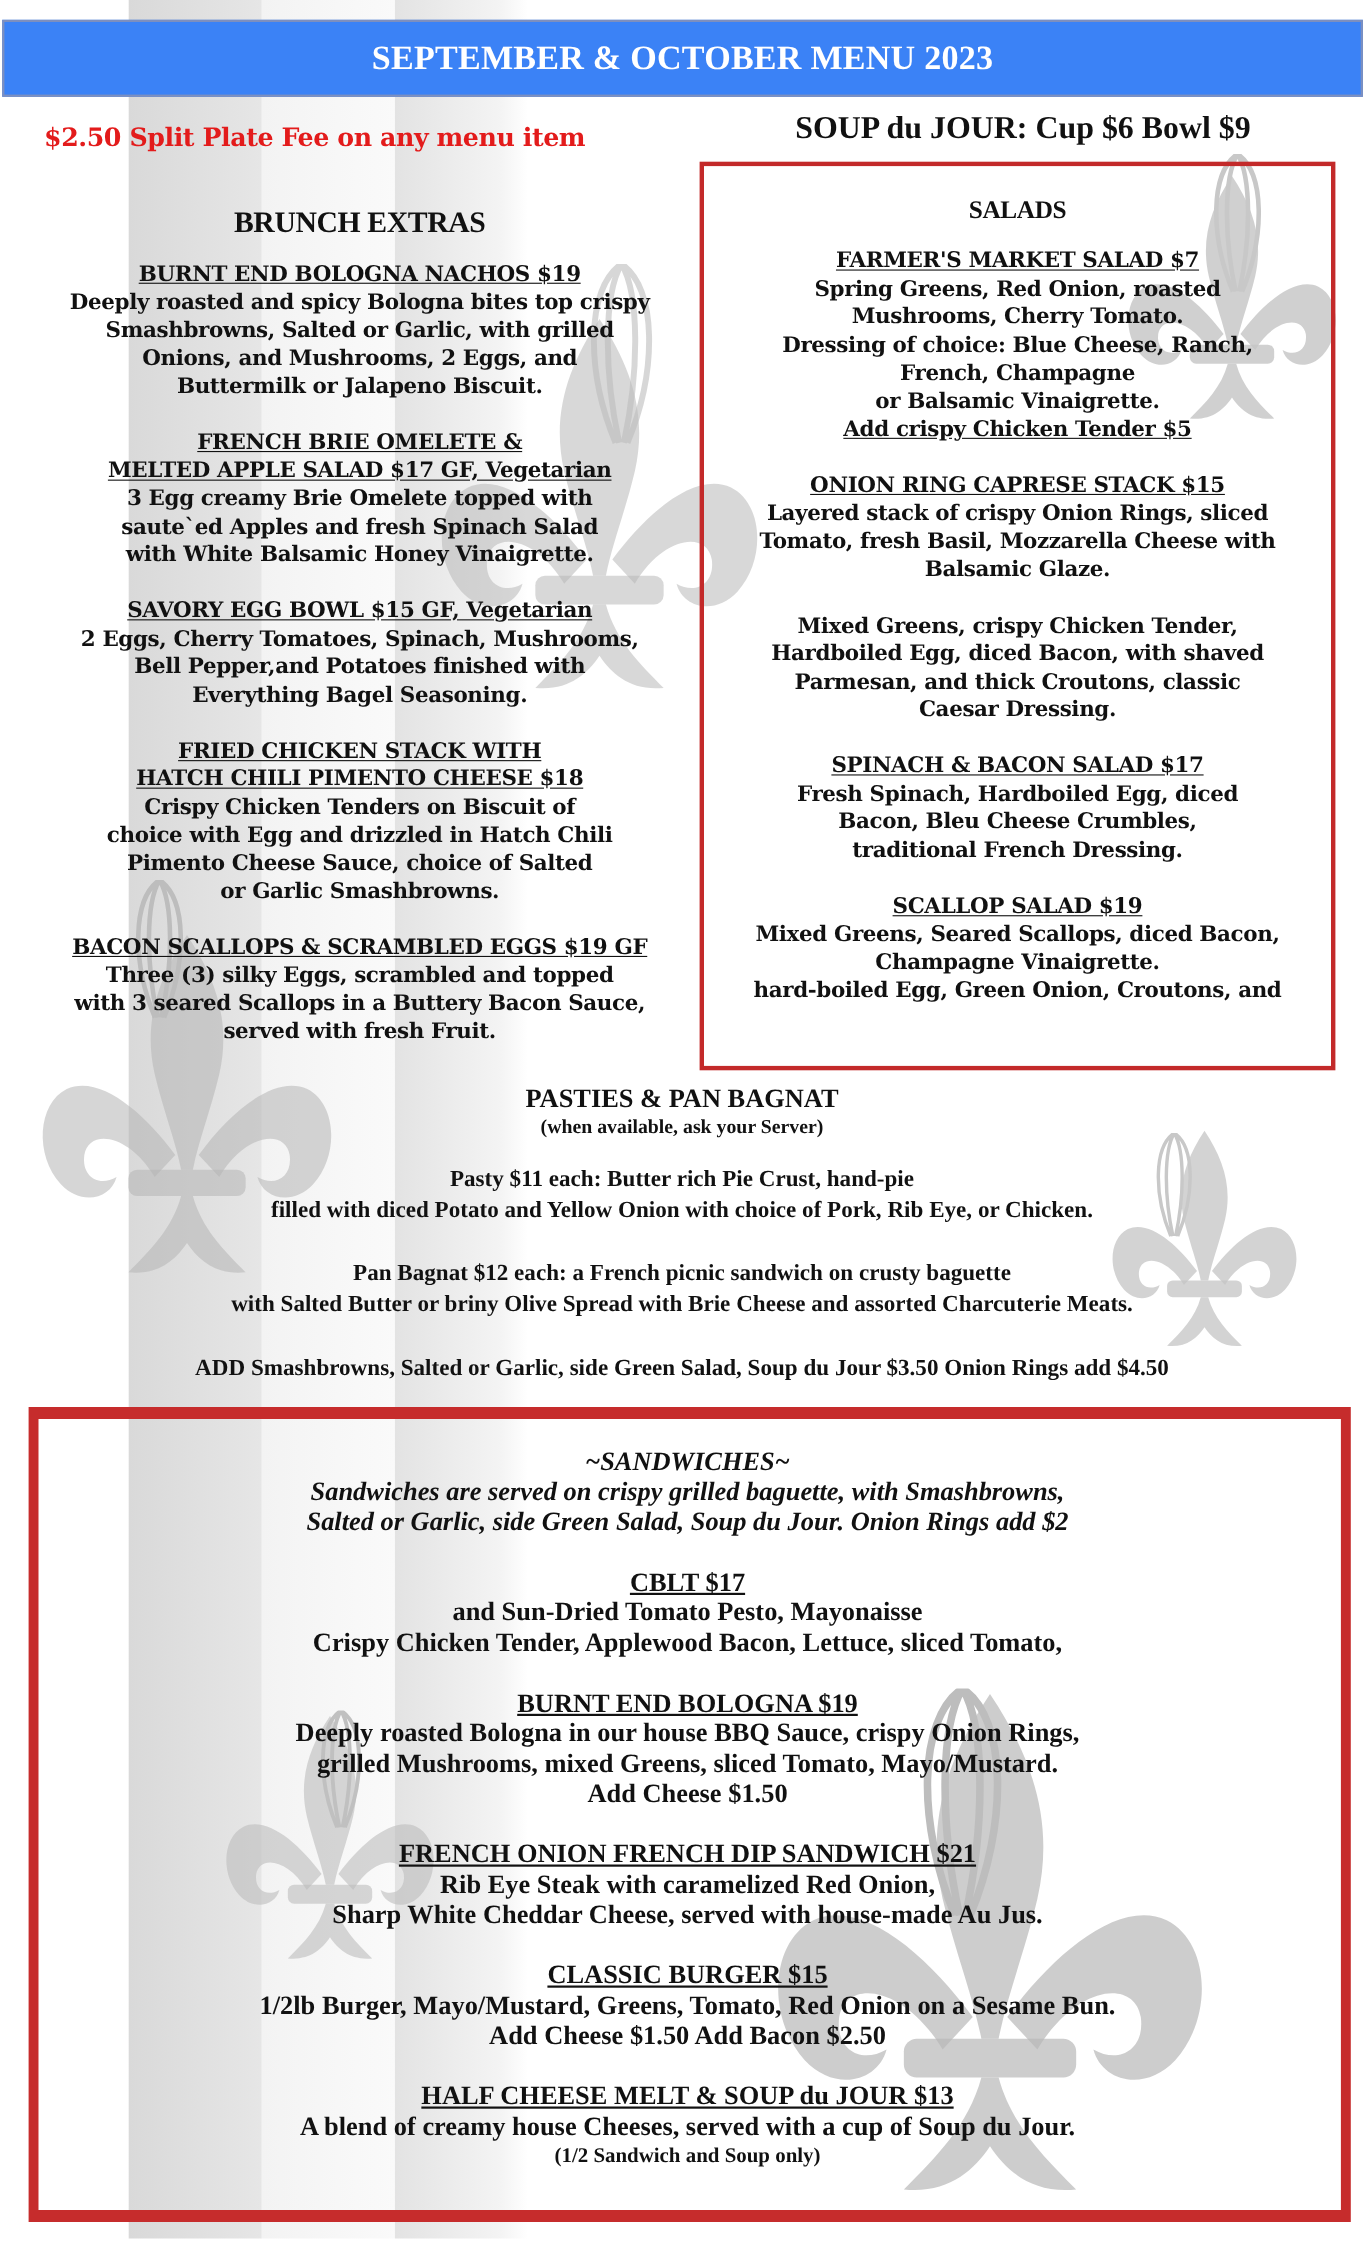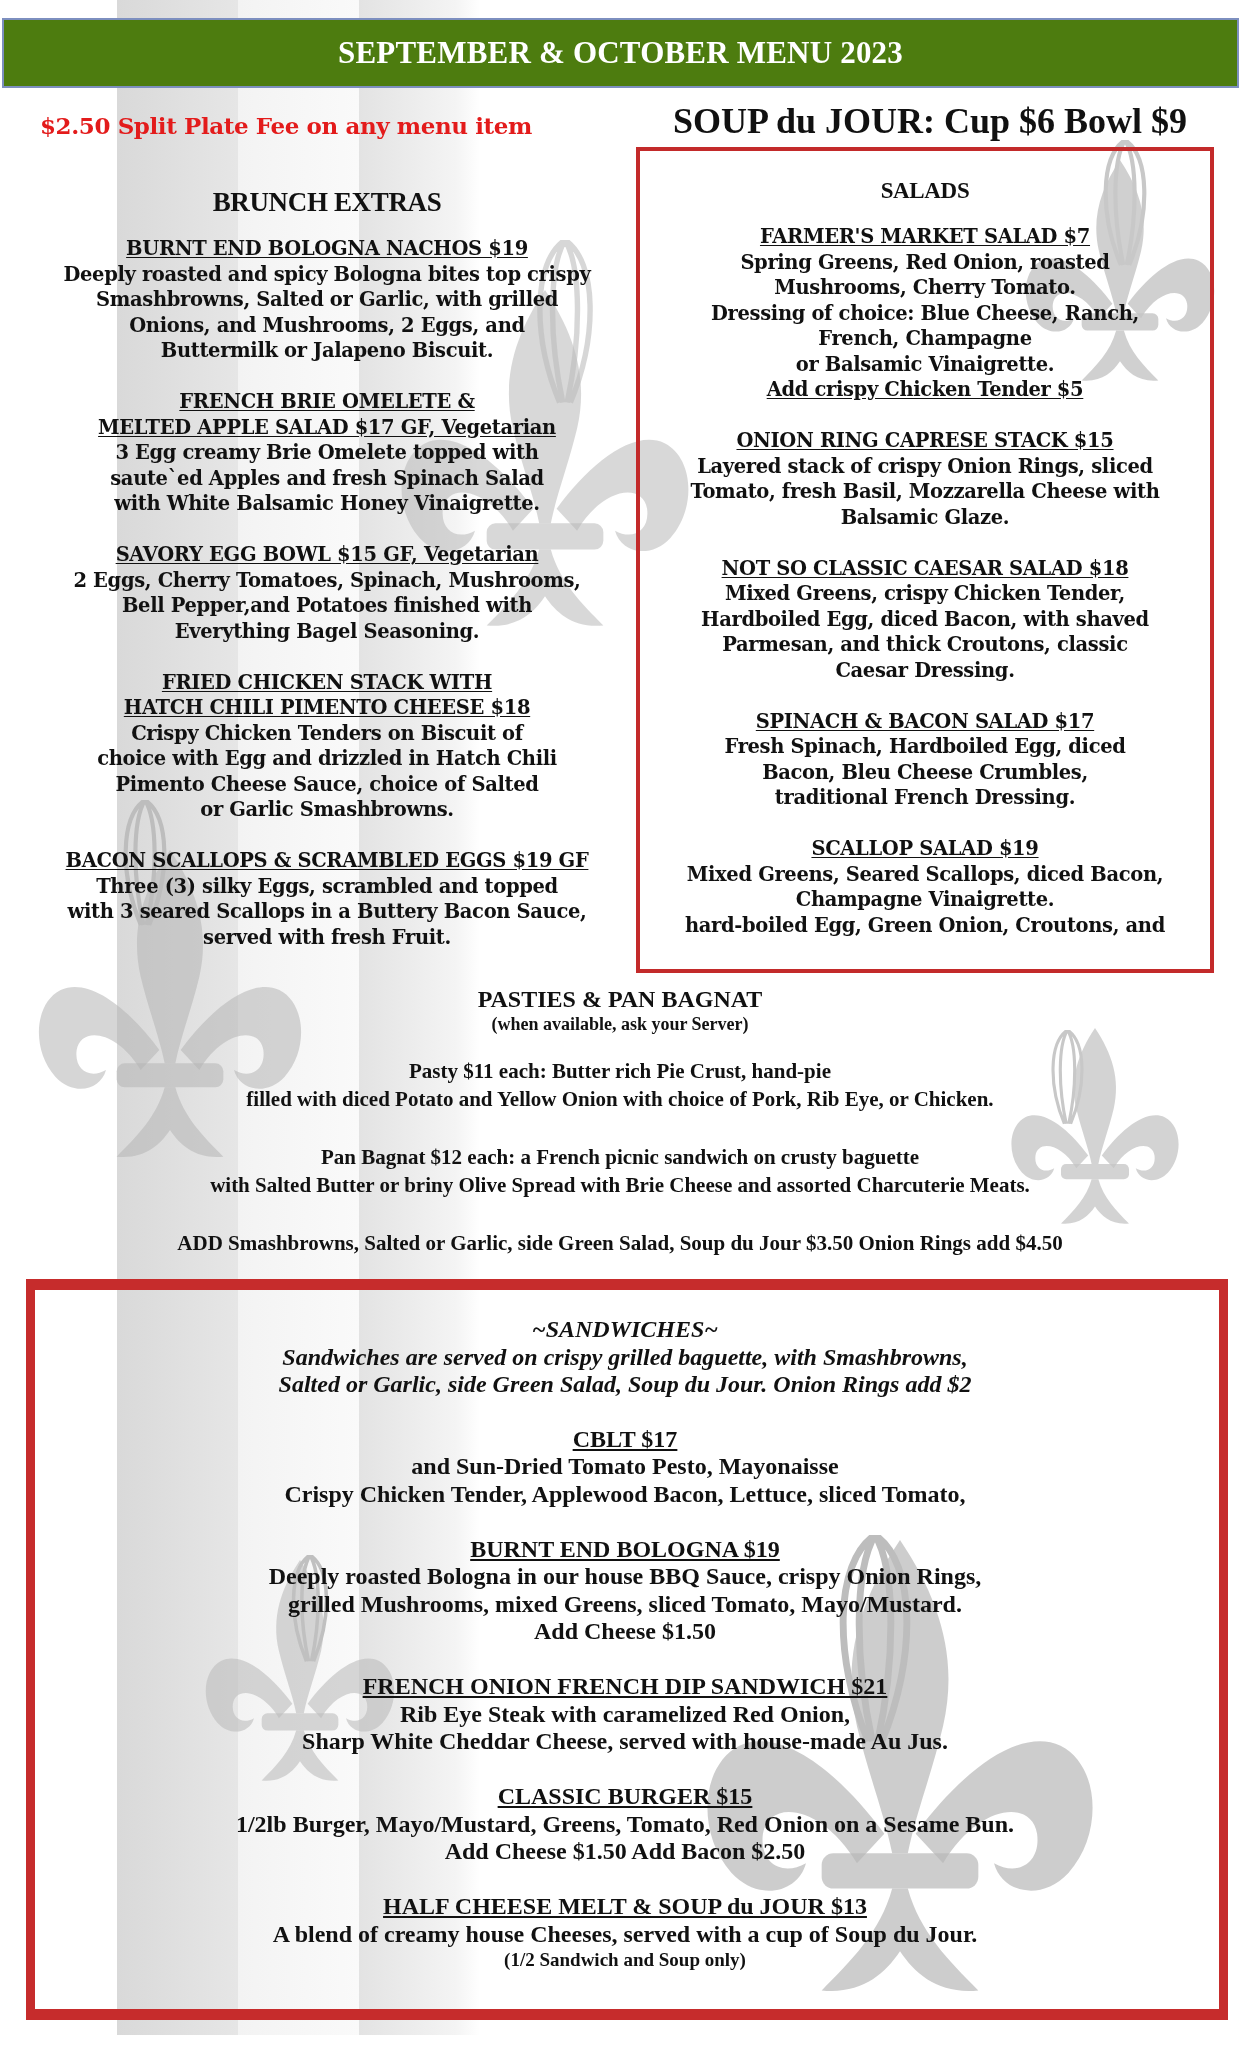--- a/index.html
+++ b/index.html
@@ -11,35 +11,35 @@
   }
   .stripe { position:absolute; top:0; height:2035px; }
   .stripe.s1 { left:117px; width:121px; background:linear-gradient(90deg,#d9d9d9,#e6e6e6); }
   .stripe.s2 { left:238px; width:121px; background:linear-gradient(90deg,#f3f3f3,#fafafa); }
   .stripe.s3 { left:359px; width:121px; background:linear-gradient(90deg,#e3e3e3,#f4f4f4 80%,#ffffff); }
   .deco { position:absolute; pointer-events:none; }
   .deco svg { display:block; }
 
   .banner {
     position:absolute; left:2px; top:18px; width:1237px; height:70px;
-    background:#4d7c0f; border:2px solid #7d8fbf; box-sizing:border-box;
+    background:#3b82f6; border:2px solid #7d8fbf; box-sizing:border-box;
     display:flex; align-items:center; justify-content:center;
   }
   .banner-title {
     color:#fff; font-family:"Liberation Serif", serif; font-weight:bold; font-size:31px;
     letter-spacing:0.2px;
   }
   .split-fee {
     position:absolute; left:40px; top:112px; width:580px;
     color:#e31b1b; font-weight:bold; font-size:23px; font-family:"DejaVu Serif", serif;
     letter-spacing:-0.4px;
   }
   .soup-line {
     position:absolute; left:650px; top:100px; width:560px; text-align:center;
-    font-family:"Liberation Serif", serif; font-weight:bold; font-size:36px;
+    font-family:"Liberation Serif", serif; font-weight:bold; font-size:29px;
   }
   .col {
     position:absolute; text-align:center; font-weight:bold;
   }
   .left-col { left:32px; width:590px; top:186px; font-size:19.5px; line-height:25.5px; letter-spacing:-0.35px; }
   .section-title { font-family:"Liberation Serif", serif; font-size:27px; line-height:32px; margin-bottom:18px; }
   .item { margin-bottom:25.5px; }
   .item-name { text-decoration:underline; text-underline-offset:2px; }
 
   .salad-box {
@@ -216,21 +216,20 @@
   </div>
 
   <div class="item">
     <div class="item-name">ONION RING CAPRESE STACK  $15</div>
     <div>Layered stack of crispy Onion Rings, sliced</div>
     <div>Tomato, fresh Basil, Mozzarella Cheese with</div>
     <div>Balsamic Glaze.</div>
   </div>
 
   <div class="item">
-    <div class="item-name">NOT SO CLASSIC CAESAR SALAD  $18</div>
     <div>Mixed Greens, crispy Chicken Tender,</div>
     <div>Hardboiled Egg, diced Bacon, with shaved</div>
     <div>Parmesan, and thick Croutons, classic</div>
     <div>Caesar Dressing.</div>
   </div>
 
   <div class="item">
     <div class="item-name">SPINACH &amp; BACON SALAD  $17</div>
     <div>Fresh Spinach, Hardboiled Egg, diced</div>
     <div>Bacon, Bleu Cheese Crumbles,</div>

